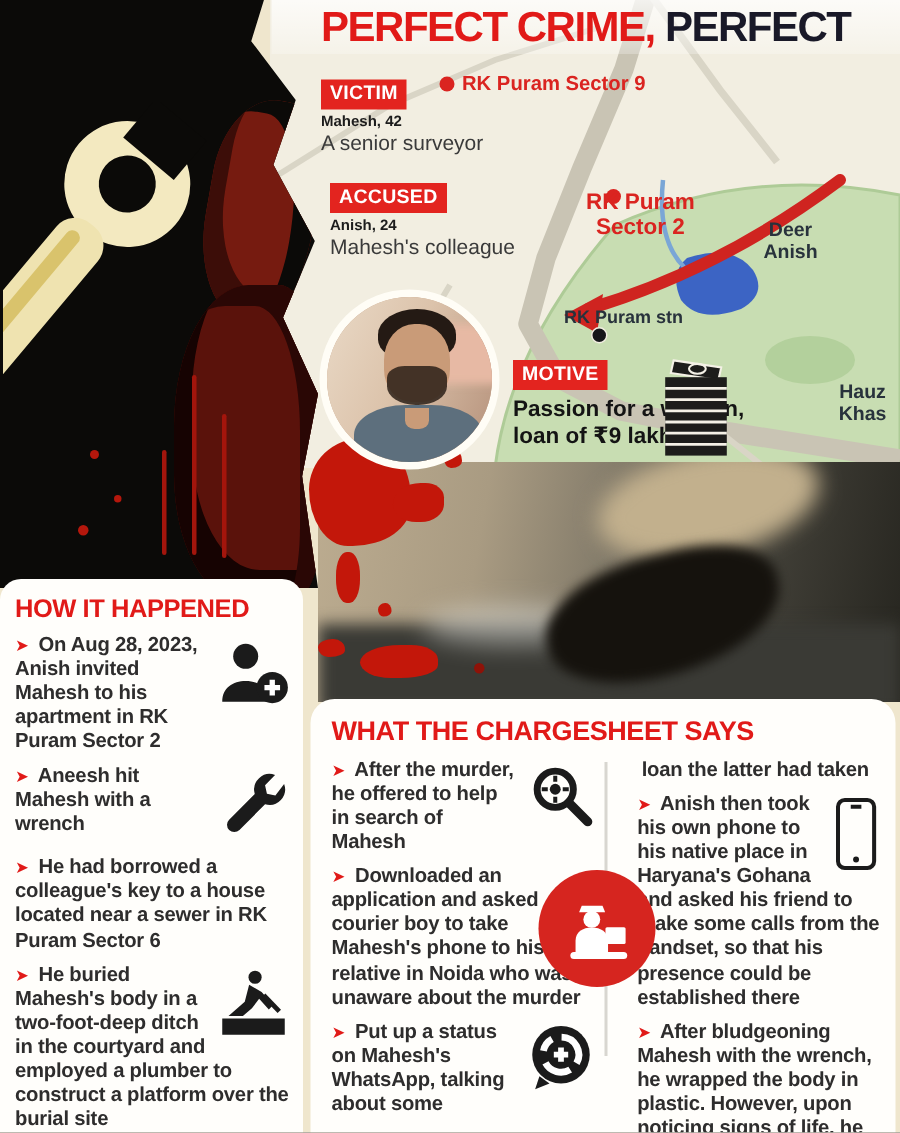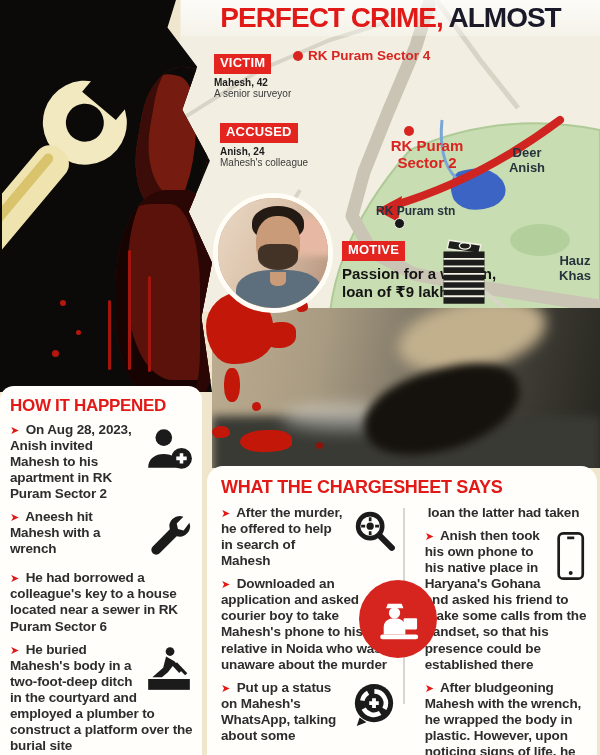--- a/index.html
+++ b/index.html
@@ -11,25 +11,25 @@
   #map{position:absolute;left:180px;top:0;width:420px;height:312px;background:#f2eee1;overflow:hidden;}
   #map svg.roads{position:absolute;left:0;top:0;}
   .map-label-red{position:absolute;color:#da2420;font-weight:800;}
   .map-label-dark{position:absolute;color:#28323c;font-weight:800;}
   .dot-red{position:absolute;width:10px;height:10px;border-radius:50%;background:#da2420;}
   .dot-black{position:absolute;width:11px;height:11px;border-radius:50%;background:#16161a;border:1.5px solid #f2eee1;}
   .tag{display:inline-block;background:#e3241f;color:#fff;font-weight:800;font-size:13px;
        padding:2px 6px 3px;letter-spacing:.2px;}
   .info-block{position:absolute;line-height:1.15;}
   .info-name{font-size:10px;font-weight:800;color:#1c1c1c;margin-top:3px;}
-  .info-desc{font-size:10px;font-weight:500;color:#3a3a3a;}
+  .info-desc{font-size:14px;font-weight:500;color:#3a3a3a;}
   #deer-label{left:316px;top:146px;width:62px;text-align:center;font-size:13px;line-height:1.15;}
   #hauz-label{left:366px;top:254px;width:58px;text-align:center;font-size:13px;line-height:1.15;}
   #stn-label{left:196px;top:204px;font-size:12px;}
-  #sector2-label{left:198px;top:137px;width:98px;text-align:center;font-size:15px;line-height:1.15;}
+  #sector2-label{left:198px;top:126px;width:98px;text-align:center;font-size:15px;line-height:1.15;}
   #sector6-label{left:128px;top:48px;font-size:13.5px;}
   #motive-block{left:162px;top:240px;width:180px;}
   #motive-text{font-size:15px;font-weight:800;color:#141414;line-height:1.18;margin-top:4px;width:160px;}
   #money-icon{position:absolute;left:256px;top:232px;width:56px;height:80px;}
 
   
   #title{position:absolute;left:181px;top:0;width:419px;height:36px;z-index:9;
          background:linear-gradient(rgba(255,255,255,.78),rgba(255,255,255,.25));
          font-size:28px;font-weight:900;letter-spacing:-1px;line-height:36px;text-align:center;white-space:nowrap;}
   #title .t-red{color:#e11a18;}
@@ -121,21 +121,21 @@
       <polyline points="252,-6 236,46 208,112 184,172 172,216 192,252 234,274 306,288 420,306" fill="none" stroke="#c9c4b4" stroke-width="13" stroke-linejoin="round"></polyline>
       <polyline points="252,-6 300,60 338,108" fill="none" stroke="#d9d5c6" stroke-width="5"></polyline>
       <polyline points="0,120 80,70 150,40 220,18" fill="none" stroke="#d9d5c6" stroke-width="4"></polyline>
       <polyline points="60,312 90,240 120,190" fill="none" stroke="#d9d5c6" stroke-width="4"></polyline>
       <polyline points="300,288 330,312" fill="none" stroke="#d9d5c6" stroke-width="4"></polyline>
       <path d="M380 120 Q300 180 212 206" fill="none" stroke="#cf2420" stroke-width="8" stroke-linecap="round"></path>
       <polygon points="196,210 222,196 218,222" fill="#cf2420"></polygon>
     </svg>
 
     <span class="dot-red" style="left:113px;top:51px;"></span>
-    <div class="map-label-red" id="sector6-label">RK Puram Sector 4</div>
+    <div class="map-label-red" id="sector6-label">RK Puram Sector 9</div>
 
     <div class="info-block" style="left:34px;top:53px;">
       <span class="tag">VICTIM</span>
       <div class="info-name">Mahesh, 42</div>
       <div class="info-desc">A senior surveyor</div>
     </div>
 
     <div class="info-block" style="left:40px;top:122px;">
       <span class="tag">ACCUSED</span>
       <div class="info-name">Anish, 24</div>
@@ -159,21 +159,21 @@
       <path d="M14 6l34 5-2 9-34-5z" fill="#1d1d1b" stroke="#f4f1e6" stroke-width="1.5"></path>
       <ellipse cx="31" cy="12" rx="6" ry="3.5" fill="none" stroke="#f4f1e6" stroke-width="1.5"></ellipse>
       <rect x="8" y="18" width="44" height="56" fill="#1d1d1b"></rect>
       <g stroke="#f4f1e6" stroke-width="2">
         <path d="M8 26h44M8 34h44M8 42h44M8 50h44M8 58h44M8 66h44"></path>
       </g>
     </svg>
   </div>
 
   <div id="title">
-    <span class="t-red">PERFECT CRIME,</span><span class="t-dark"> ALMOST</span>
+    <span class="t-red">PERFECT CRIME,</span><span class="t-dark"> PERFECT</span>
   </div>
 
   <div id="photo">
     <div class="arm"></div>
     <div class="road"></div>
     <div class="glint"></div>
     <div class="hand"></div>
     <div class="blooddot"></div>
   </div>
 

